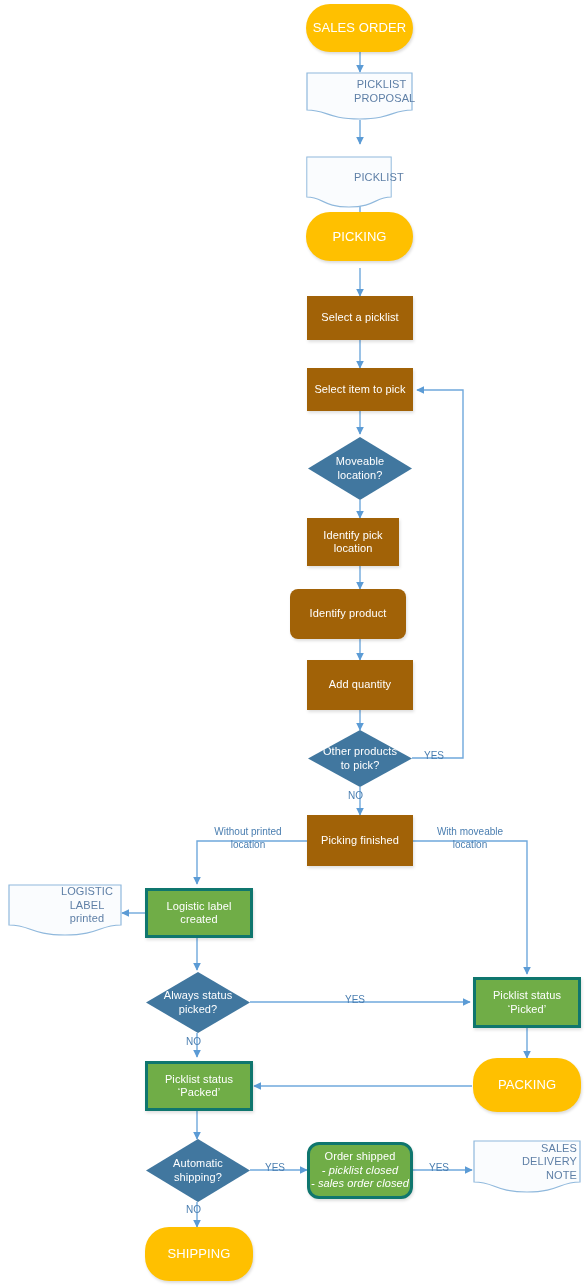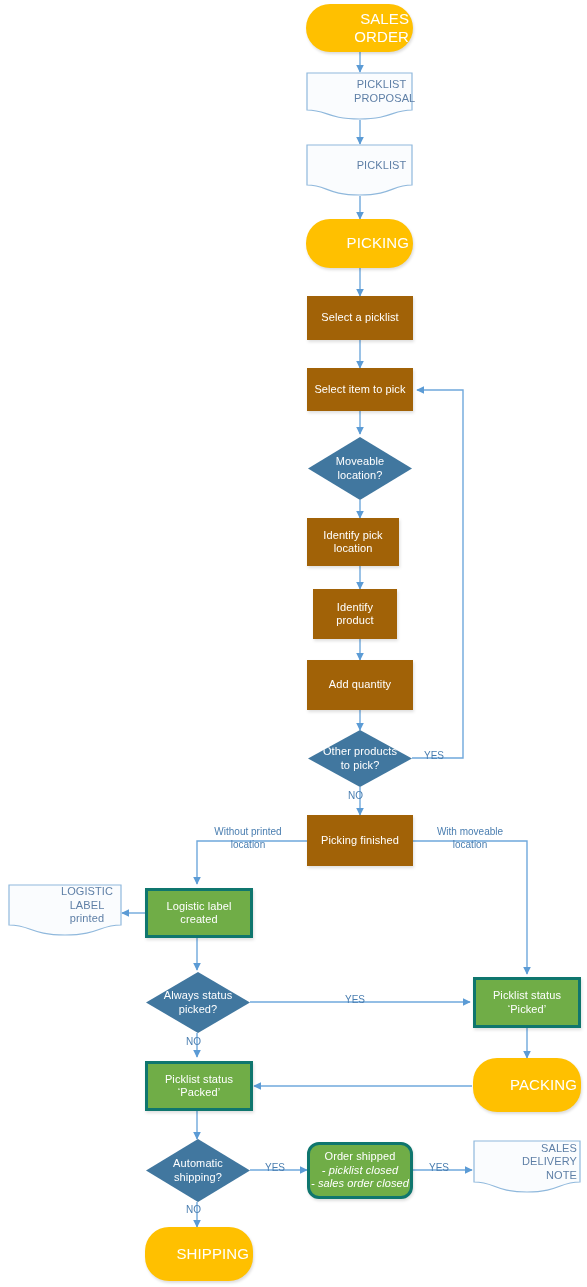--- a/index.html
+++ b/index.html
@@ -35,22 +35,21 @@
     width: 100%;
     padding: 0 4px;
     box-sizing: border-box;
   }
   
   .n-term {
     background: #FFC000;
     border-radius: 24px;
     color: #ffffff;
     box-shadow: 1px 2px 3px rgba(0,0,0,0.14);
-    font-size: 15px;
-    text-align: right;
+    font-size: 13px;
   }
   
   .n-proc {
     background: #a16207;
     color: #ffffff;
     box-shadow: 1px 2px 3px rgba(0,0,0,0.13);
   }
   
   .n-green {
     background: #70AD47;
@@ -170,48 +169,48 @@
     <span class="label">SALES ORDER</span>
   </div>
 
   <div class="node n-doc" style="left:306px; top:72px; width:107px; height:48px;">
     <svg viewBox="0 0 107 48" preserveAspectRatio="none">
       <path d="M1,1 L106,1 L106,38 C86,38 86,47 53.5,47 C21,47 21,38 1,38 Z" fill="#FAFCFE" stroke="#8FB8DC" stroke-width="1.2"></path>
     </svg>
     <span class="label">PICKLIST PROPOSAL</span>
   </div>
 
-  <div class="node n-doc" style="left:306px; top:144px; width:107px; height:52px;align-items:center;">
+  <div class="node n-doc" style="left:306px; top:156px; width:86px; height:52px;align-items:center;">
     <svg viewBox="0 0 107 52" preserveAspectRatio="none">
       <path d="M1,1 L106,1 L106,41 C86,41 86,51 53.5,51 C21,51 21,41 1,41 Z" fill="#FAFCFE" stroke="#8FB8DC" stroke-width="1.2"></path>
     </svg>
     <span class="label">PICKLIST</span>
   </div>
 
-  <div class="node n-term" style="left:306px; top:219px; width:107px; height:49px;">
+  <div class="node n-term" style="left:306px; top:212px; width:107px; height:49px;">
     <span class="label">PICKING</span>
   </div>
 
   <div class="node n-proc" style="left:307px; top:296px; width:106px; height:44px;">
     <span class="label">Select a picklist</span>
   </div>
 
   <div class="node n-proc" style="left:307px; top:368px; width:106px; height:43px;">
     <span class="label">Select item to pick</span>
   </div>
 
   <div class="node n-dec" style="left:308px; top:437px; width:104px; height:63px;">
     <span class="label">Moveable location?</span>
   </div>
 
   <div class="node n-proc" style="left:307px; top:518px; width:92px; height:48px;">
     <span class="label">Identify pick location</span>
   </div>
 
-  <div class="node n-proc" style="left:313px; top:589px; width:84px; height:50px;">
+  <div class="node n-proc" style="left:290px; top:589px; width:116px; height:50px;border-radius:8px;">
     <span class="label">Identify product</span>
   </div>
 
   <div class="node n-proc" style="left:307px; top:660px; width:106px; height:50px;">
     <span class="label">Add quantity</span>
   </div>
 
   <div class="node n-dec" style="left:308px; top:730px; width:104px; height:57px;">
     <span class="label">Other products to pick?</span>
   </div>

